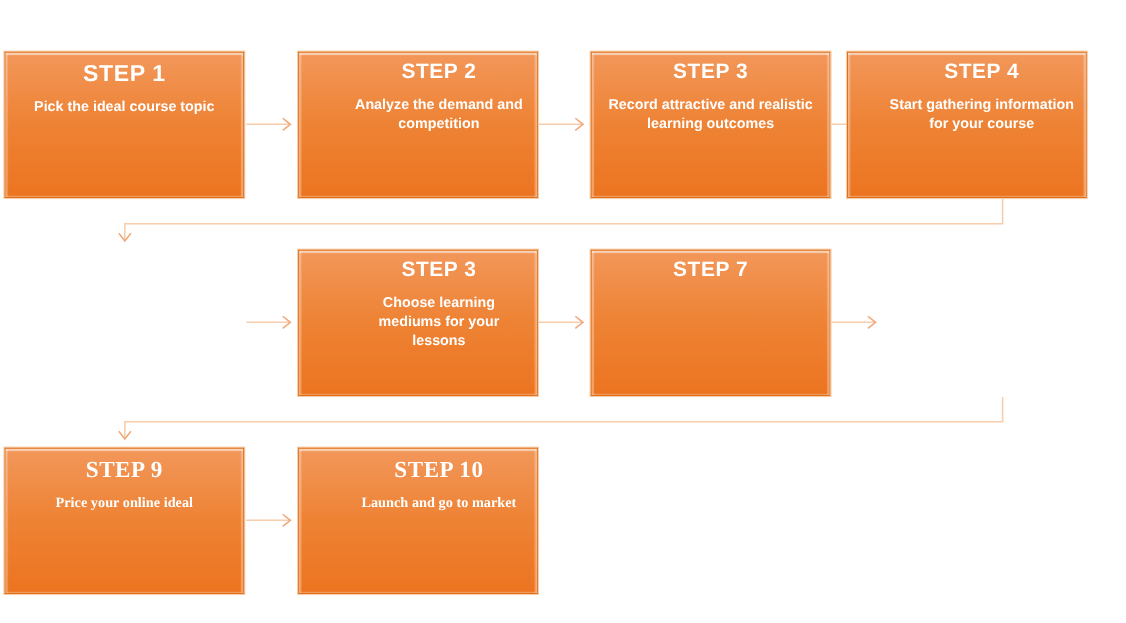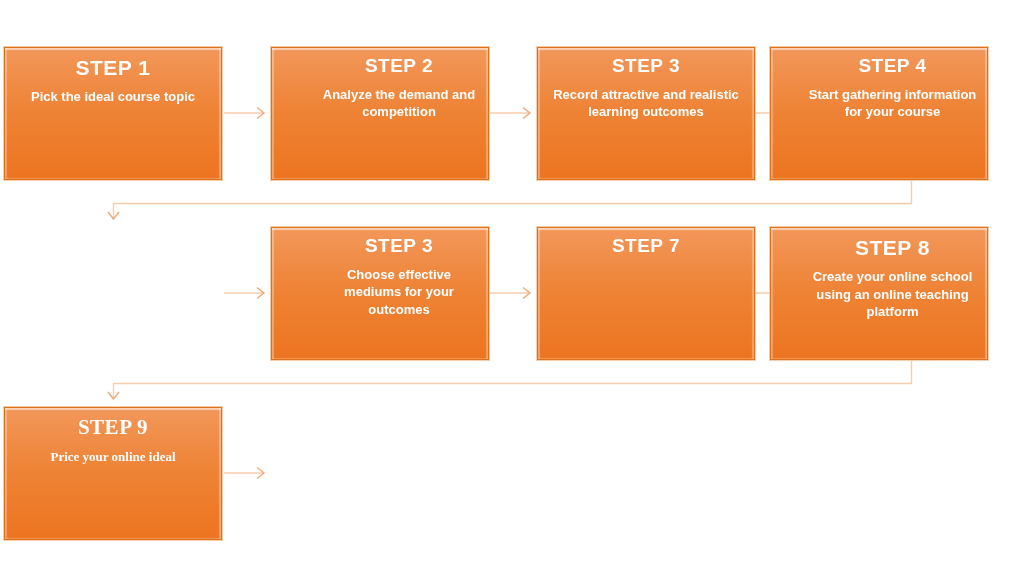--- a/index.html
+++ b/index.html
@@ -106,28 +106,28 @@
     <div class="box-title">STEP 3</div>
     <div class="box-desc">Record attractive and realistic learning outcomes</div>
   </div>
   <div class="box c4 r1 t-md">
     <div class="box-title">STEP 4</div>
     <div class="box-desc">Start gathering information for your course</div>
   </div>
 
   <div class="box c2 r2 t-md">
     <div class="box-title">STEP 3</div>
-    <div class="box-desc">Choose effective mediums for your outcomes</div>
+    <div class="box-desc">Choose learning mediums for your lessons</div>
   </div>
   <div class="box c3 r2 t-md">
     <div class="box-title">STEP 7</div>
-  </div>
-  <div class="box c4 r2">
-    <div class="box-title">STEP 8</div>
-    <div class="box-desc">Create your online school using an online teaching platform</div>
   </div>
 
   <div class="box c1 r3">
     <div class="box-title">STEP 9</div>
     <div class="box-desc">Price your online ideal</div>
   </div>
+  <div class="box c2 r3">
+    <div class="box-title">STEP 10</div>
+    <div class="box-desc">Launch and go to market</div>
+  </div>
 
 </div>
 
 </body></html>

